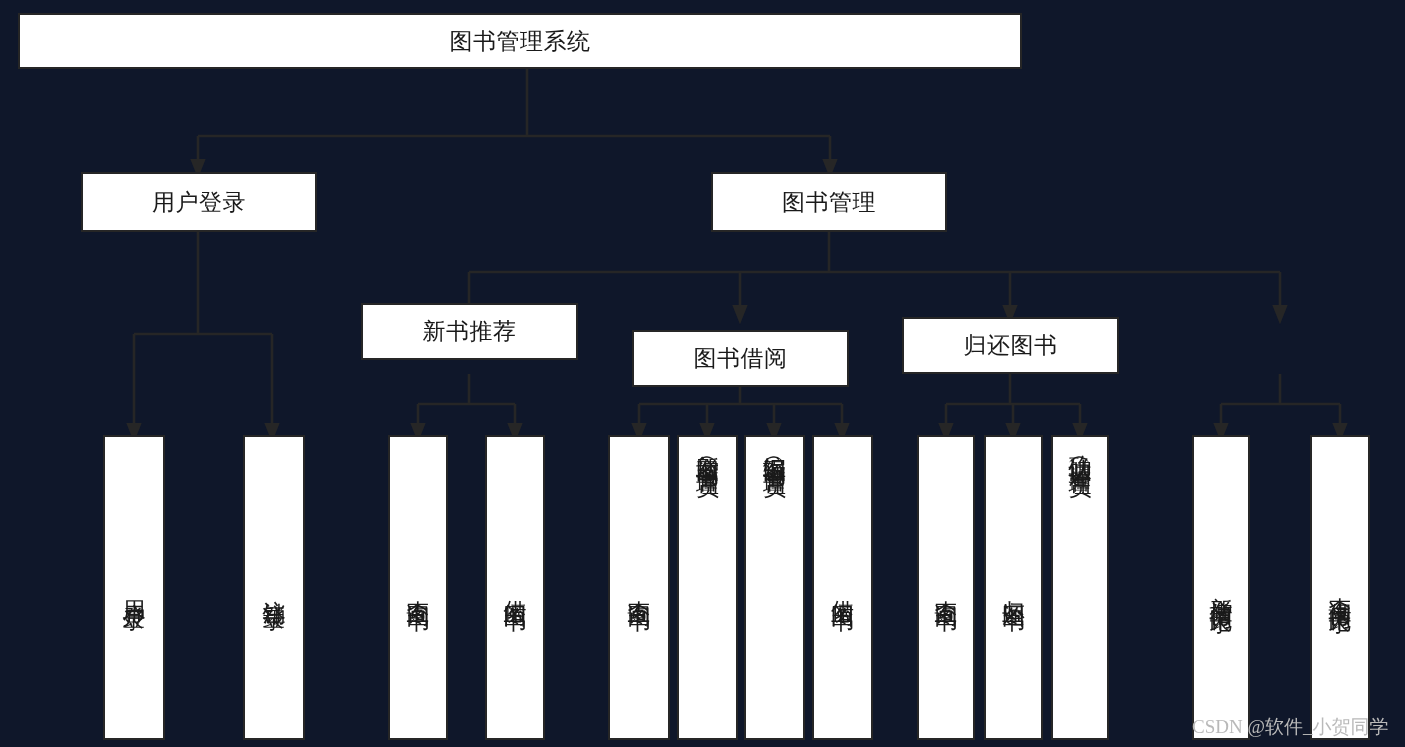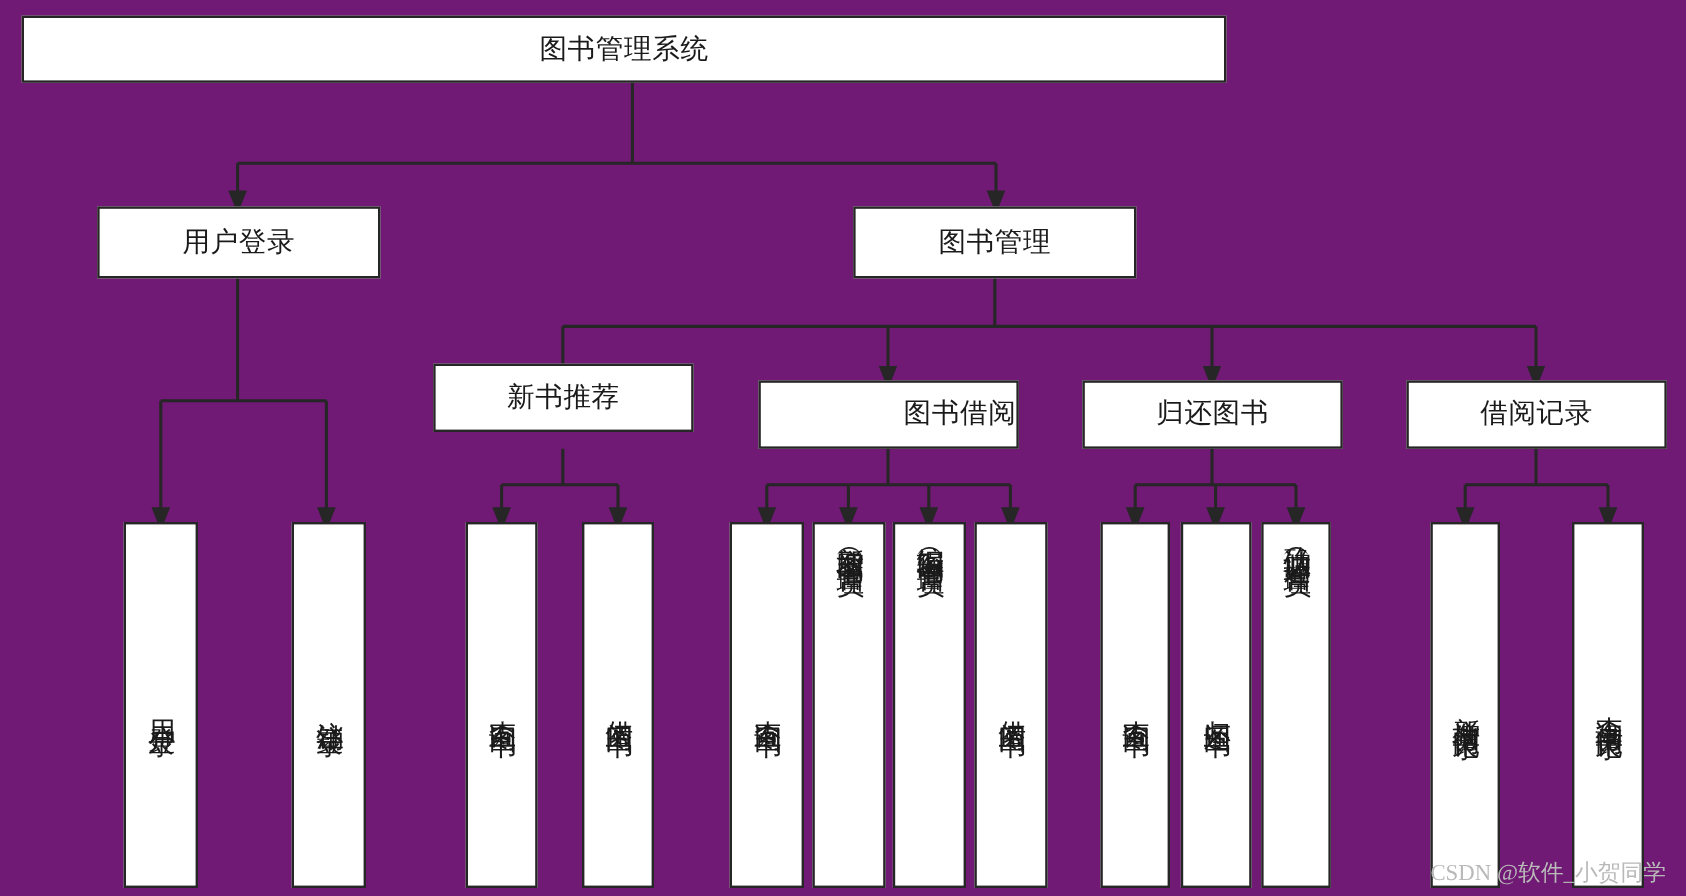--- a/index.html
+++ b/index.html
@@ -11,21 +11,21 @@
     width: 1405px;
     height: 747px;
     font-family: "DejaVu Sans", "Liberation Sans", sans-serif;
     overflow: hidden;
     position: relative;
   }
   #diagram-root {
     position: relative;
     width: 1405px;
     height: 747px;
-    background: #701a75;
+    background: #0f172a;
   }
   .node-box {
     position: absolute;
     box-sizing: border-box;
     background: #ffffff;
     border: 2.5px solid #262626;
     display: flex;
     align-items: center;
     justify-content: center;
     overflow: hidden;
@@ -134,28 +134,25 @@
   <div class="node-box" style="left:81px; top:172px; width:236px; height:60px;">
     <span class="node-label">用户登录</span>
   </div>
   <div class="node-box" style="left:711px; top:172px; width:236px; height:60px;">
     <span class="node-label">图书管理</span>
   </div>
 
   <div class="node-box" style="left:361px; top:303px; width:217px; height:57px;">
     <span class="node-label">新书推荐</span>
   </div>
-  <div class="node-box" style="left:632px; top:317px; width:217px; height:57px;justify-content:flex-end;">
+  <div class="node-box" style="left:632px; top:330px; width:217px; height:57px;">
     <span class="node-label">图书借阅</span>
   </div>
   <div class="node-box" style="left:902px; top:317px; width:217px; height:57px;">
     <span class="node-label">归还图书</span>
-  </div>
-  <div class="node-box" style="left:1172px; top:317px; width:217px; height:57px;">
-    <span class="node-label">借阅记录</span>
   </div>
 
   <div class="node-box vertical center-v" style="left:103px; top:435px; width:62px; height:305px;">
     <span class="node-label">用户登录</span>
   </div>
   <div class="node-box vertical center-v" style="left:243px; top:435px; width:62px; height:305px;">
     <span class="node-label">注销登录</span>
   </div>
 
   <div class="node-box vertical center-v" style="left:388px; top:435px; width:60px; height:305px;">

